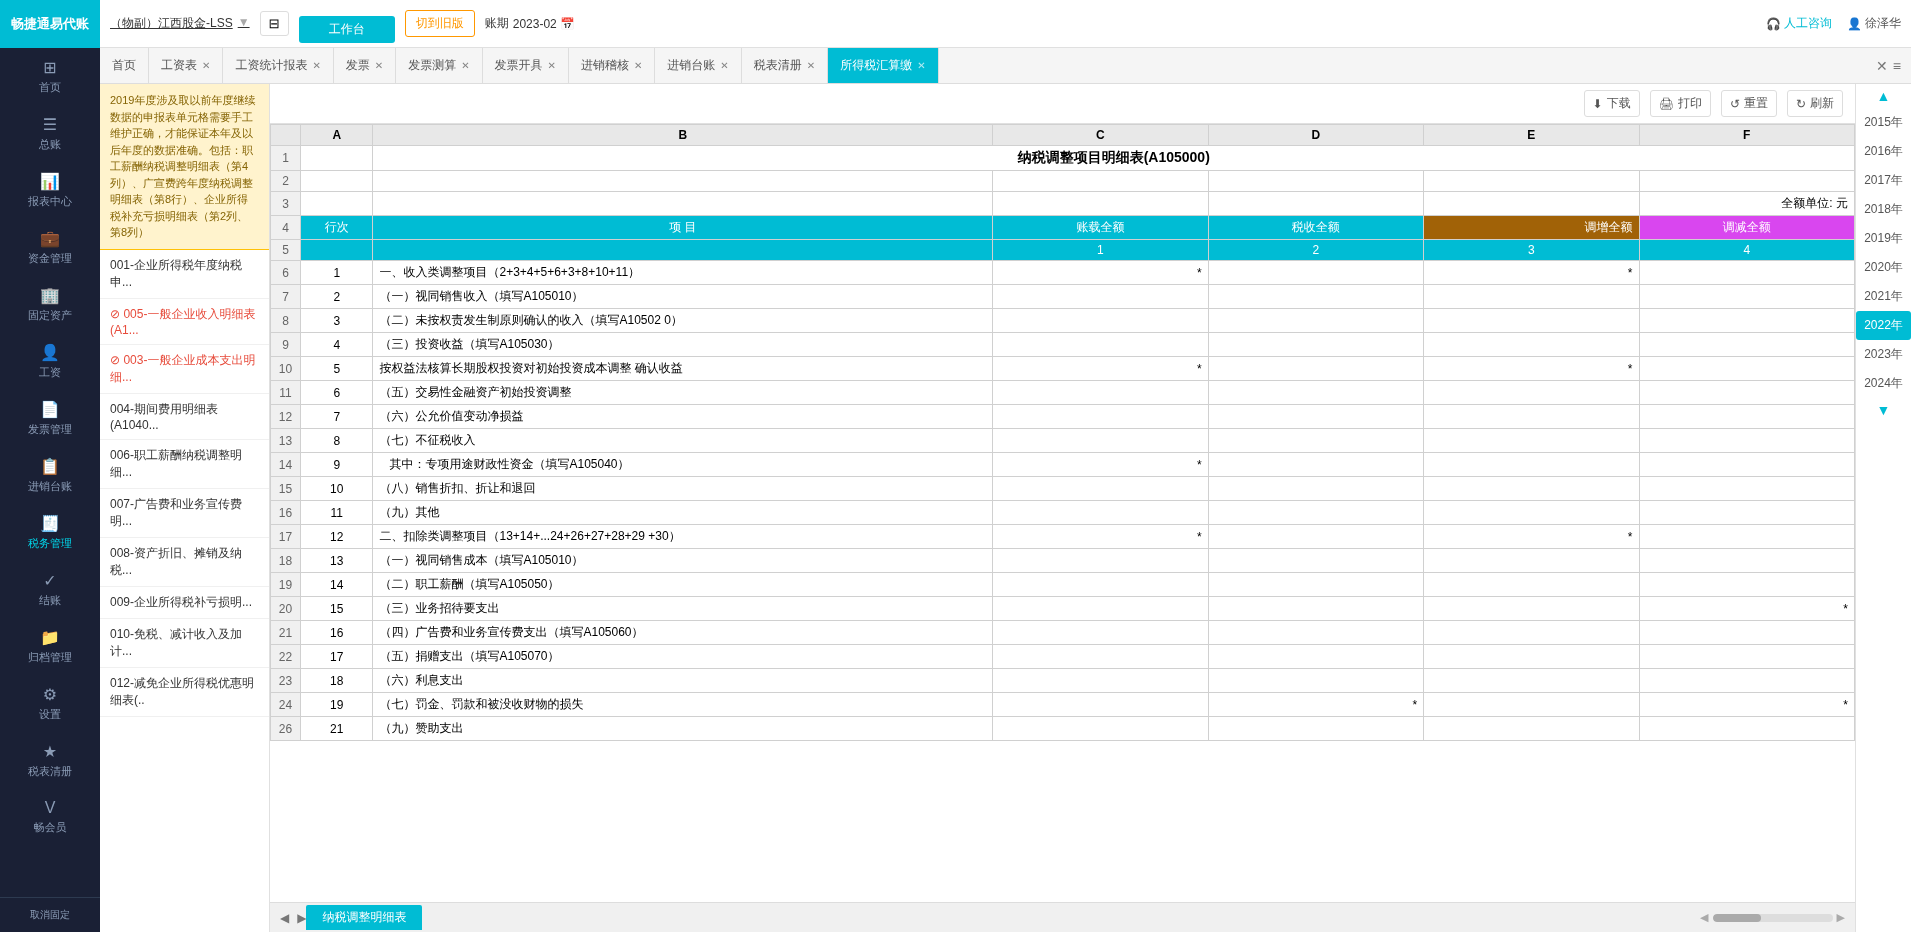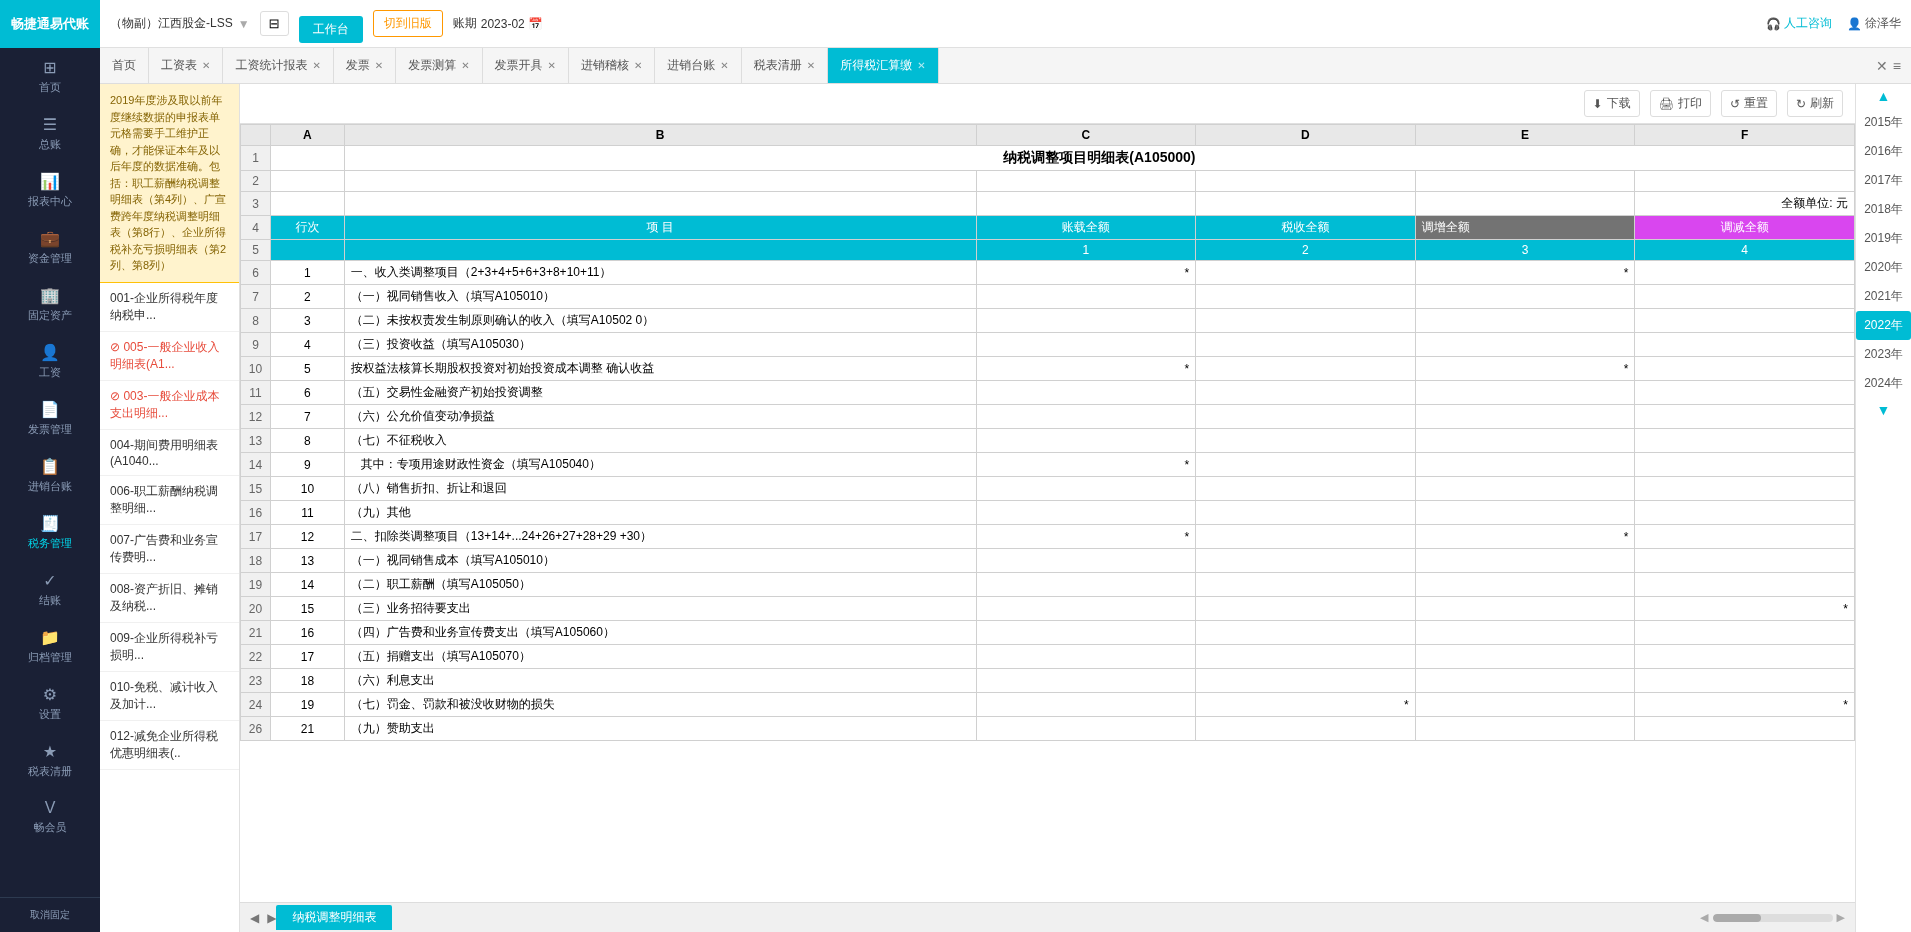--- a/index.html
+++ b/index.html
@@ -12,42 +12,42 @@
     .sidebar-item.active { color: #00d4e8; }
     .sidebar-item .icon { font-size: 16px; }
     .sidebar-bottom { margin-top: auto; border-top: 1px solid #2d3a50; text-align: center; }
     .sidebar-bottom .sidebar-item { font-size: 10px; }
 
     
     .main { flex: 1; display: flex; flex-direction: column; overflow: hidden; }
 
     
     .topbar { background: white; height: 48px; display: flex; align-items: center; padding: 0 10px; border-bottom: 1px solid #e0e0e0; gap: 10px; flex-shrink: 0; }
-    .topbar-company { display: flex; align-items: center; gap: 5px; font-size: 12px; color: #333; }
+    .topbar-company { display: flex; align-items: flex-start; gap: 5px; font-size: 12px; color: #333; text-decoration: underline; }
     .topbar-icon-btn { border: 1px solid #ddd; background: white; padding: 4px 8px; cursor: pointer; border-radius: 3px; }
-    .topbar-workbench { background: #00bcd4; color: white; border: none; padding: 5px 14px; border-radius: 3px; cursor: pointer; font-size: 12px; margin-top: 11px; }
+    .topbar-workbench { background: #00bcd4; color: white; border: none; padding: 5px 30px; border-radius: 3px; cursor: pointer; font-size: 12px; margin-top: 11px; }
     .topbar-old-btn { background: white; border: 1px solid #ff9800; color: #ff9800; padding: 4px 10px; border-radius: 3px; cursor: pointer; font-size: 12px; }
     .topbar-period { display: flex; align-items: center; gap: 4px; font-size: 12px; color: #333; }
     .topbar-right { margin-left: auto; display: flex; align-items: center; gap: 15px; font-size: 12px; color: #555; }
     .topbar-right .service { color: #00bcd4; cursor: pointer; display: flex; align-items: center; gap: 3px; }
     .topbar-right .user { display: flex; align-items: center; gap: 3px; cursor: pointer; }
 
     
     .tabbar { background: #f5f5f5; border-bottom: 1px solid #ddd; display: flex; flex-wrap: nowrap; overflow-x: auto; flex-shrink: 0; height: 36px; align-items: center; }
     .tab { display: flex; align-items: center; padding: 0 12px; height: 36px; font-size: 12px; color: #555; cursor: pointer; border-right: 1px solid #ddd; white-space: nowrap; gap: 5px; flex-shrink: 0; }
     .tab.active { background: #00bcd4; color: white; }
     .tab .close { font-size: 10px; cursor: pointer; opacity: 0.7; }
     .tabbar-end { margin-left: auto; display: flex; align-items: center; padding: 0 10px; gap: 5px; }
     .tabbar-end span { cursor: pointer; font-size: 14px; color: #777; }
 
     
     .content { flex: 1; display: flex; overflow: hidden; }
 
     
-    .left-panel { width: 140px; background: white; border-right: 1px solid #e0e0e0; display: flex; flex-direction: column; overflow-y: auto; flex-shrink: 0; }
+    .left-panel { width: 170px; background: white; border-right: 1px solid #e0e0e0; display: flex; flex-direction: column; overflow-y: auto; flex-shrink: 0; }
     .warning-bar { background: #fff3cd; padding: 8px 10px; font-size: 11px; color: #856404; line-height: 1.5; border-bottom: 1px solid #ffc107; }
     .left-menu-item { padding: 7px 10px; font-size: 12px; color: #333; cursor: pointer; border-bottom: 1px solid #f0f0f0; }
     .left-menu-item.active { background: #00bcd4; color: white; }
     .left-menu-item.error { color: #e74c3c; }
 
     
     .right-panel { flex: 1; display: flex; flex-direction: column; overflow: hidden; background: white; }
 
     
     .toolbar { display: flex; align-items: center; padding: 6px 12px; gap: 10px; border-bottom: 1px solid #e0e0e0; flex-shrink: 0; justify-content: flex-end; }
@@ -297,21 +297,21 @@
                 <td></td>
                 <td style="text-align:right; font-size:12px;">全额单位: 元</td>
               </tr>
 
               <tr class="header-main">
                 <td class="row-num">4</td>
                 <td style="background:#00bcd4; color:white; text-align:center;">行次</td>
                 <td style="background:#00bcd4; color:white; text-align:center;">项 目</td>
                 <td style="background:#00bcd4; color:white; text-align:center;">账载全额</td>
                 <td style="background:#00bcd4; color:white; text-align:center;">税收全额</td>
-                <td style="background:#737373; color:white; text-align:left;">调增全额</td>
+                <td style="background:#a16207; color:white; text-align:right;">调增全额</td>
                 <td style="background:#d946ef; color:white; text-align:center;">调减全额</td>
               </tr>
 
               <tr>
                 <td class="row-num">5</td>
                 <td style="background:#00bcd4; color:white; text-align:center;"></td>
                 <td style="background:#00bcd4; color:white; text-align:center;"></td>
                 <td style="background:#00bcd4; color:white; text-align:center;">1</td>
                 <td style="background:#00bcd4; color:white; text-align:center;">2</td>
                 <td style="background:#00bcd4; color:white; text-align:center;">3</td>

